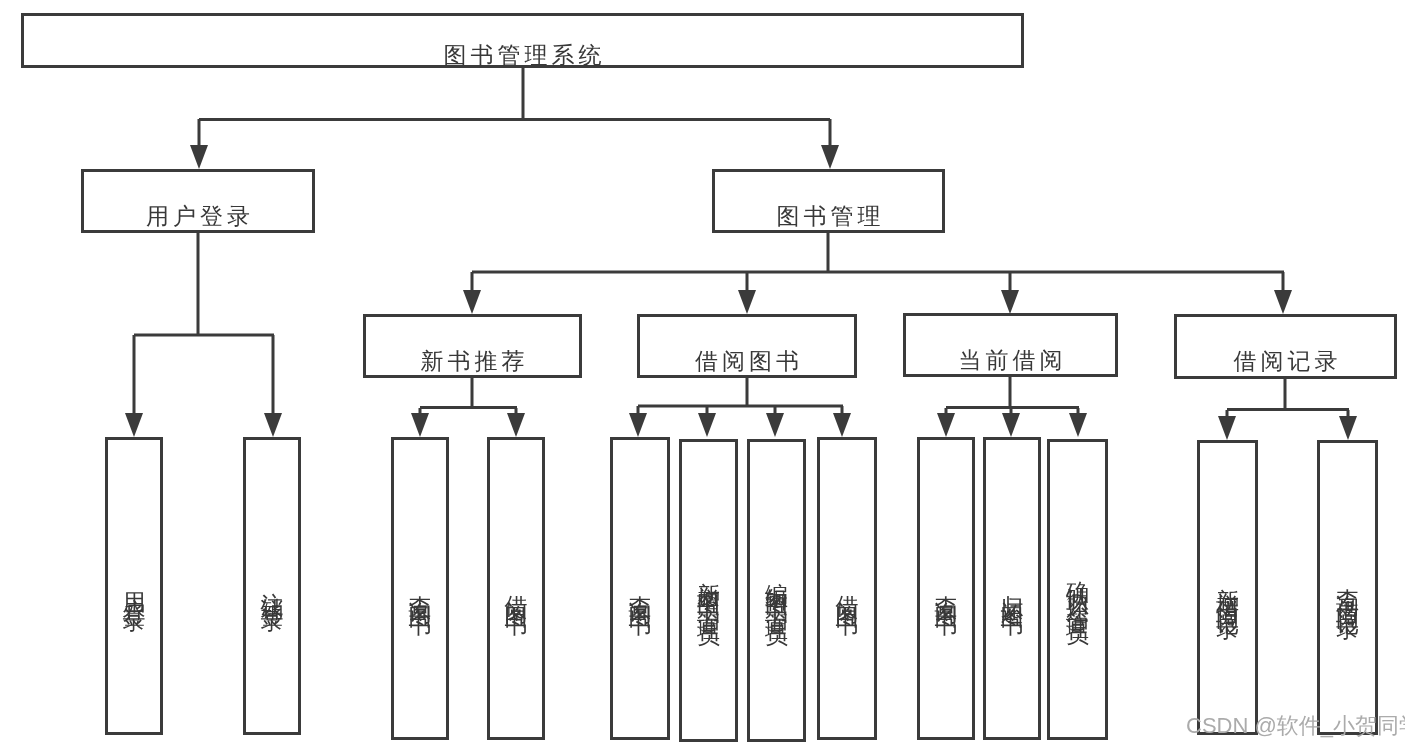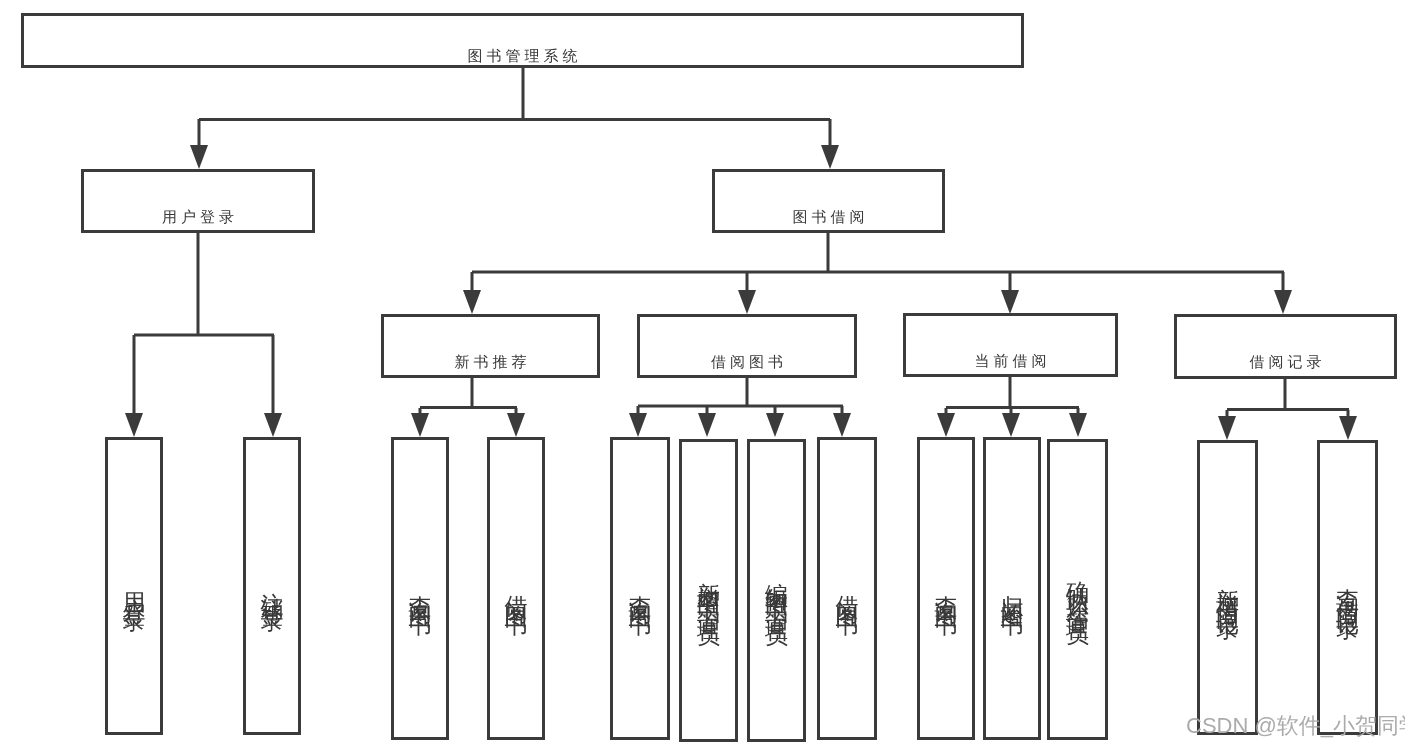--- a/index.html
+++ b/index.html
@@ -30,21 +30,21 @@
   .hbox, .vbox {
     position: absolute;
     background: var(--background);
     border: 3px solid var(--line);
     display: flex;
     align-items: center;
     justify-content: center;
   }
 
   .hlabel {
-    font-size: 15px;
+    font-size: 23px;
     letter-spacing: 4px;
     text-indent: 4px;
     color: var(--text);
     white-space: nowrap;
     line-height: 1;
     margin-top: 30px;
   }
 
   .vlabel {
     writing-mode: vertical-rl;
@@ -130,24 +130,24 @@
   </svg>
 
   <div class="hbox" style="left:21px;top:13px;width:1003px;height:55px">
     <span class="hlabel">图书管理系统</span>
   </div>
 
   <div class="hbox" style="left:81px;top:169px;width:234px;height:64px">
     <span class="hlabel">用户登录</span>
   </div>
   <div class="hbox" style="left:712px;top:169px;width:233px;height:64px">
-    <span class="hlabel">图书借阅</span>
-  </div>
-
-  <div class="hbox" style="left:381px;top:314px;width:219px;height:64px">
+    <span class="hlabel">图书管理</span>
+  </div>
+
+  <div class="hbox" style="left:363px;top:314px;width:219px;height:64px">
     <span class="hlabel">新书推荐</span>
   </div>
   <div class="hbox" style="left:637px;top:314px;width:220px;height:64px">
     <span class="hlabel">借阅图书</span>
   </div>
   <div class="hbox" style="left:1174px;top:314px;width:223px;height:65px">
     <span class="hlabel">借阅记录</span>
   </div>
   <div class="hbox" style="left:903px;top:313px;width:215px;height:64px">
     <span class="hlabel">当前借阅</span>

